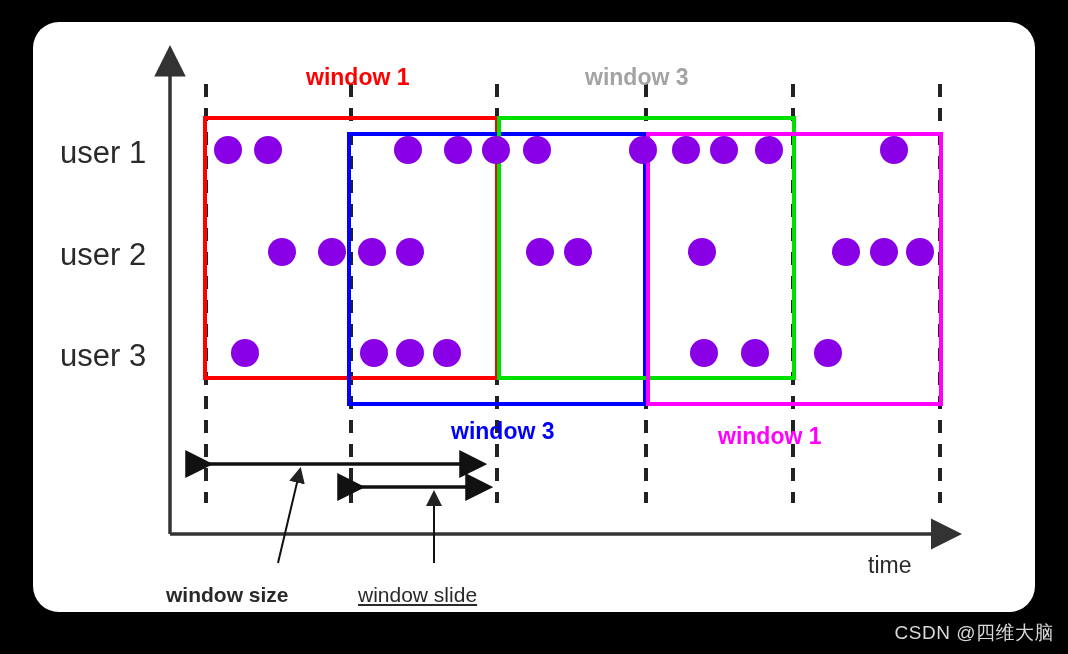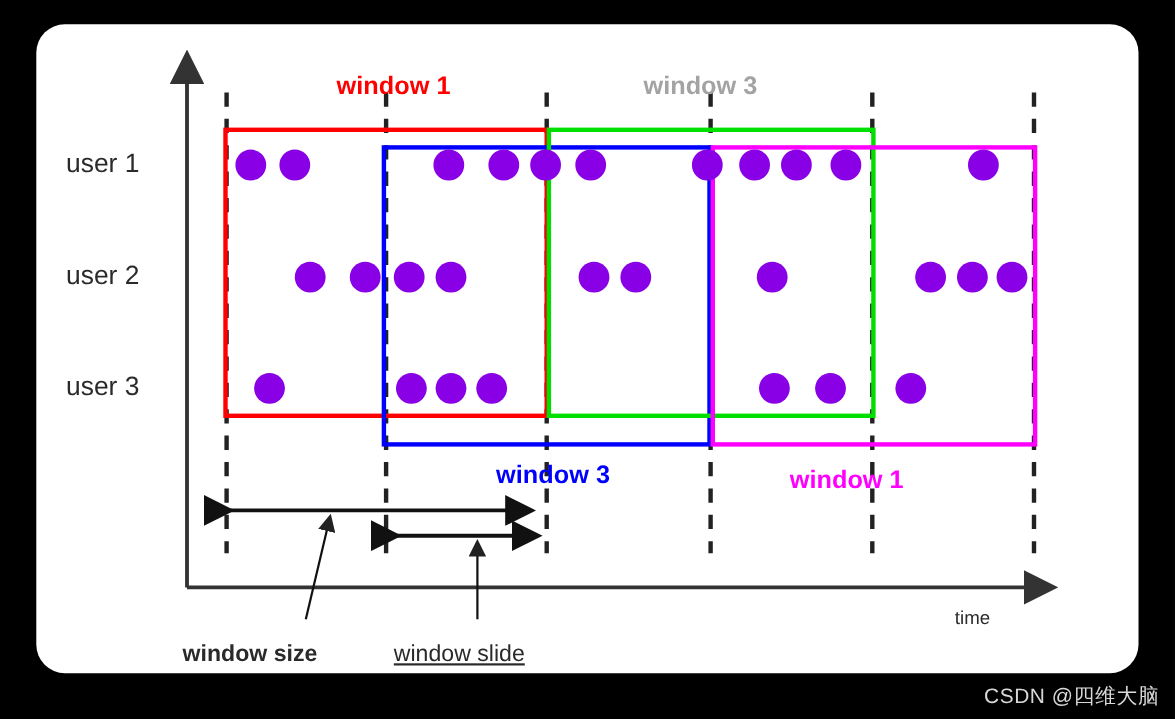--- a/index.html
+++ b/index.html
@@ -2,23 +2,23 @@
 <html><head>
 <meta charset="utf-8">
 <style>
   html,body{margin:0;padding:0;background:#000;}
   body{width:1068px;height:654px;font-family:"Liberation Sans",sans-serif;}
   #root{position:relative;width:1068px;height:654px;background:#000;overflow:hidden;}
   #card{position:absolute;left:33px;top:22px;width:1002px;height:590px;background:#fff;border-radius:26px;}
   #svg{position:absolute;left:0;top:0;width:1068px;height:654px;}
   .wm{position:absolute;right:14px;bottom:8px;color:#d8d8d8;font-size:19px;letter-spacing:.5px;}
   .lbl{position:absolute;white-space:nowrap;}
-  .userlbl{font-size:24px;color:#2a2a2a;}
+  .userlbl{font-size:31px;color:#2a2a2a;}
   .winlbl{font-size:23px;font-weight:bold;}
-  .axlbl{font-size:17px;color:#2a2a2a;}
+  .axlbl{font-size:23px;color:#2a2a2a;}
   .anno{font-size:21px;color:#2a2a2a;}
 </style>
 </head>
 <body>
 
 <div id="root">
   <div id="card"></div>
 
   <svg id="svg" xmlns="http://www.w3.org/2000/svg">
     <defs>

